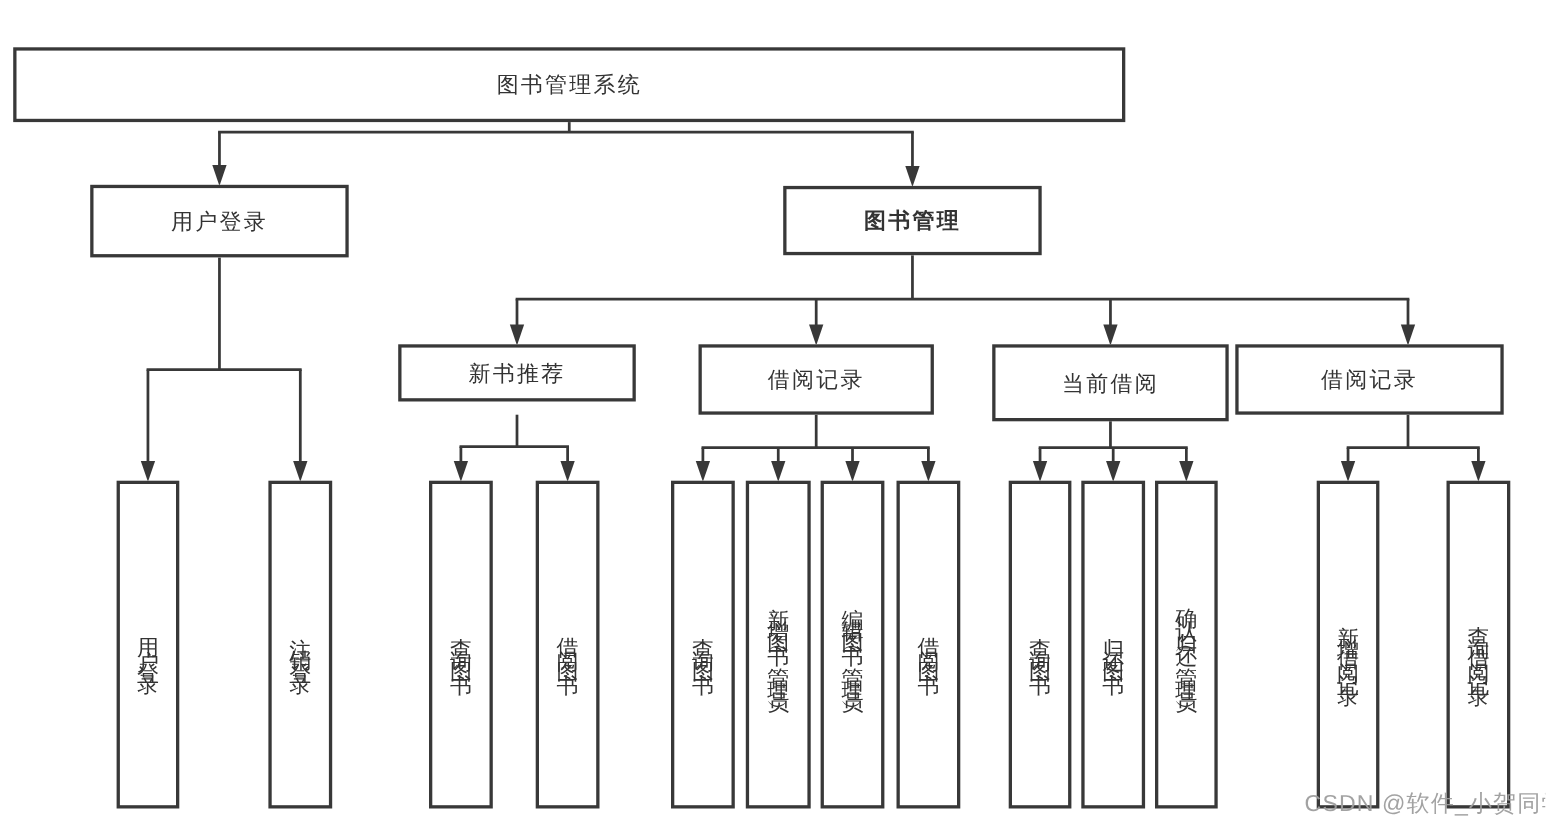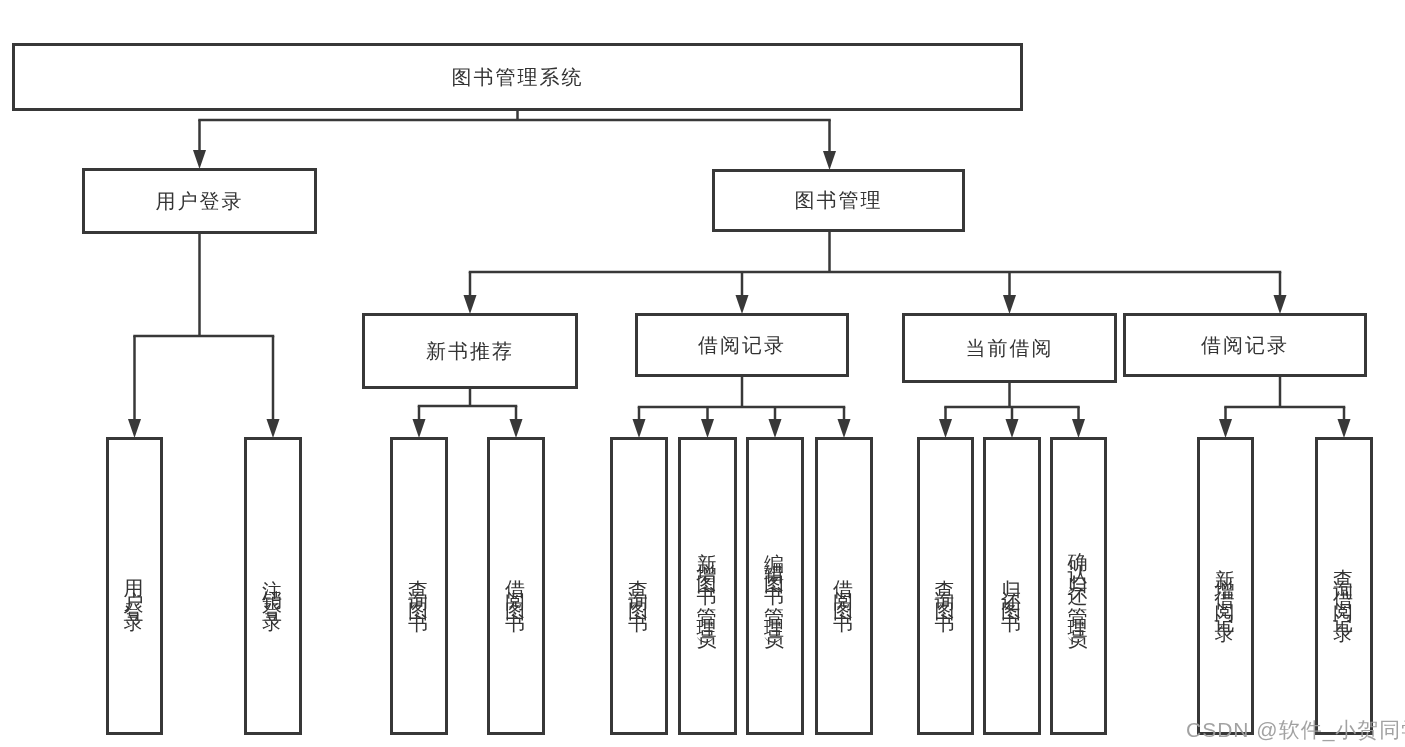--- a/index.html
+++ b/index.html
@@ -96,23 +96,23 @@
       <line x1="1224.25" y1="407" x2="1345.25" y2="407" stroke="#383838" stroke-width="2.5"></line>
       <line x1="1225.5" y1="407" x2="1225.5" y2="420" stroke="#383838" stroke-width="2.5"></line>
       <polygon points="1225.5,438 1219,419 1232,419" fill="#383838"></polygon>
       <line x1="1344" y1="407" x2="1344" y2="420" stroke="#383838" stroke-width="2.5"></line>
       <polygon points="1344,438 1337.5,419 1350.5,419" fill="#383838"></polygon>
     </svg>
 
   <div class="box" id="n-root" style="left: 12px; top: 13px; width: 1011px; height: 68px; margin-top: 30px;">图书管理系统</div>
 
   <div class="box" id="n-user_login" style="left: 82px; top: 168px; width: 235px; height: 66px;">用户登录</div>
-  <div class="box" id="n-book_mgmt" style="left: 712px; top: 169px; width: 253px; height: 63px;">图书管理</div>
+  <div class="box" id="n-book_mgmt" style="left: 712px; top: 169px; width: 235px; height: 63px; font-weight: bold;">图书管理</div>
 
-  <div class="box" id="n-new_book_rec" style="left: 362px; top: 313px; width: 216px; height: 76px;">新书推荐</div>
+  <div class="box" id="n-new_book_rec" style="left: 362px; top: 313px; width: 216px; height: 52px;">新书推荐</div>
   <div class="box" id="n-book_borrow" style="left: 635px; top: 313px; width: 214px; height: 64px;">借阅记录</div>
   <div class="box" id="n-current_borrow" style="left: 902px; top: 313px; width: 215px; height: 70px;">当前借阅</div>
   <div class="box" id="n-borrow_record" style="left: 1123px; top: 313px; width: 244px; height: 64px;">借阅记录</div>
 
   <div class="box v" id="n-leaf_user_login" style="left: 106px; top: 437px; width: 57px; height: 298px;">用户登录</div>
   <div class="box v" id="n-leaf_logout" style="left: 244px; top: 437px; width: 58px; height: 298px;">注销登录</div>
   <div class="box v" id="n-leaf_query_book_1" style="left: 390px; top: 437px; width: 58px; height: 298px;">查询图书</div>
   <div class="box v" id="n-leaf_borrow_book_1" style="left: 487px; top: 437px; width: 58px; height: 298px;">借阅图书</div>
   <div class="box v" id="n-leaf_query_book_2" style="left: 610px; top: 437px; width: 58px; height: 298px;">查询图书</div>
   <div class="box v" id="n-leaf_add_book" style="left: 678px; top: 437px; width: 59px; height: 298px;">新增图书（管理员）</div>

